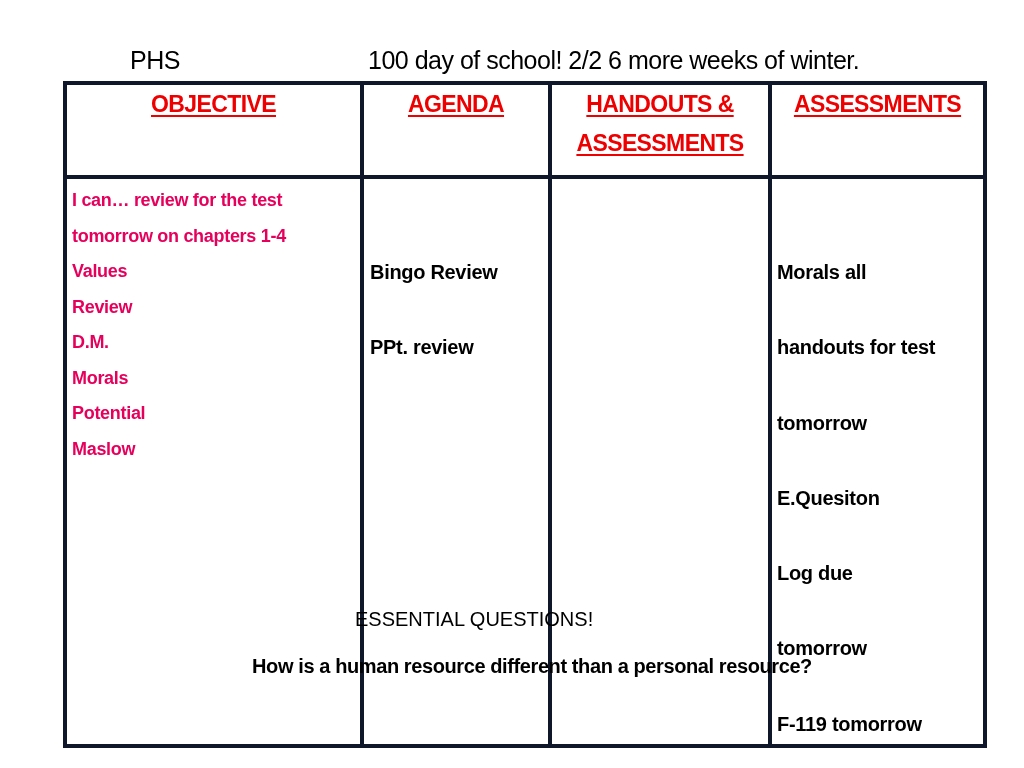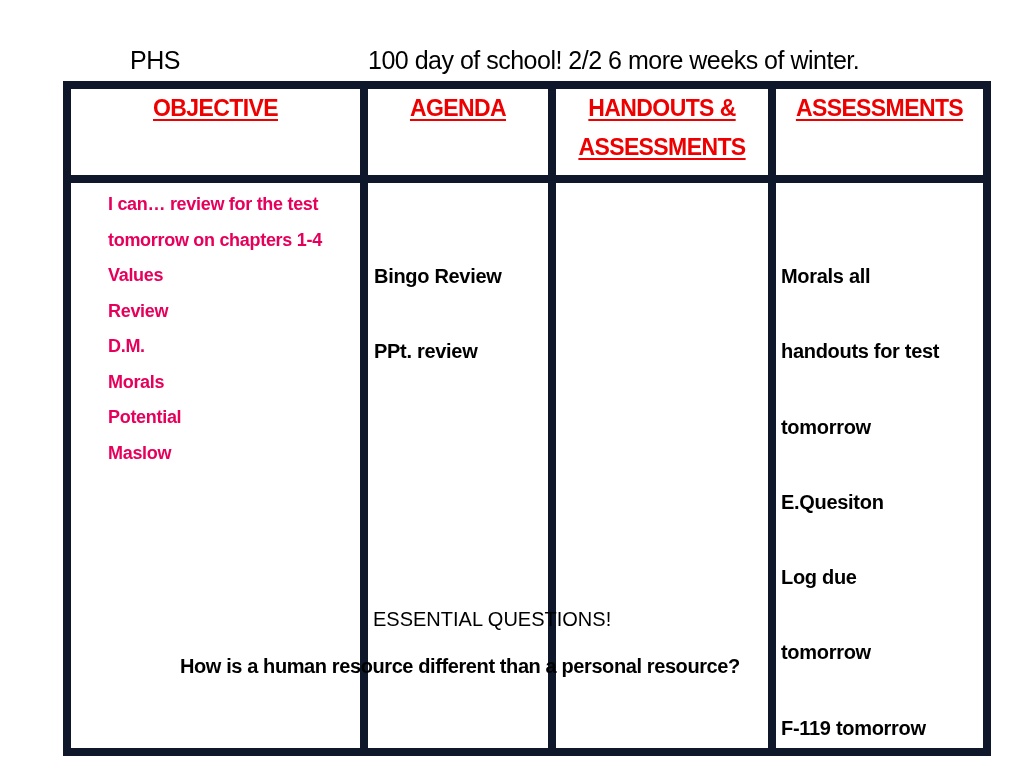--- a/index.html
+++ b/index.html
@@ -30,21 +30,21 @@
     table.planner {
       position: absolute;
       left: 63px;
       top: 81px;
       border-collapse: collapse;
       table-layout: fixed;
       width: 924px;
       height: 562px;
     }
     table.planner td, table.planner th {
-      border: 8px solid #0f172a;
+      border: 4px solid #0f172a;
       vertical-align: top;
       padding: 0;
     }
     .col-1 { width: 297px; }
     .col-2 { width: 188px; }
     .col-3 { width: 220px; }
     .col-4 { width: 215px; }
 
     tr.header-row { height: 94px; }
     th.hdr {
@@ -67,21 +67,20 @@
       padding: 4px 0 0 5px !important;
     }
     .objective-line {
       color: #e6005c;
       font-family: "Liberation Sans", sans-serif;
       font-weight: bold;
       font-size: 18px;
       letter-spacing: -0.3px;
       line-height: 35.5px;
       white-space: nowrap;
-      margin-left: 32px;
     }
     .agenda-cell {
       padding: 38px 0 0 6px !important;
       position: relative;
     }
     .black-line {
       color: #000;
       font-family: "Liberation Sans", sans-serif;
       font-weight: bold;
       font-size: 20px;
@@ -89,34 +88,34 @@
       line-height: 39.3px;
       white-space: nowrap;
       margin-top: 36px;
     }
     .assignment-cell {
       padding: 38px 0 0 5px !important;
     }
 
     .essential-label {
       position: absolute;
-      left: 373px;
+      left: 355px;
       top: 604px;
       font-family: "Liberation Sans", sans-serif;
       font-size: 20px;
       line-height: 30px;
       white-space: nowrap;
       color: #000;
     }
     .question {
       position: absolute;
       left: 180px;
       width: 704px;
       top: 651px;
-      text-align: left;
+      text-align: center;
       font-family: "Liberation Sans", sans-serif;
       font-weight: bold;
       font-size: 20px;
       line-height: 30px;
       letter-spacing: -0.4px;
       color: #000;
     }
   </style>
 </head>
 <body>

